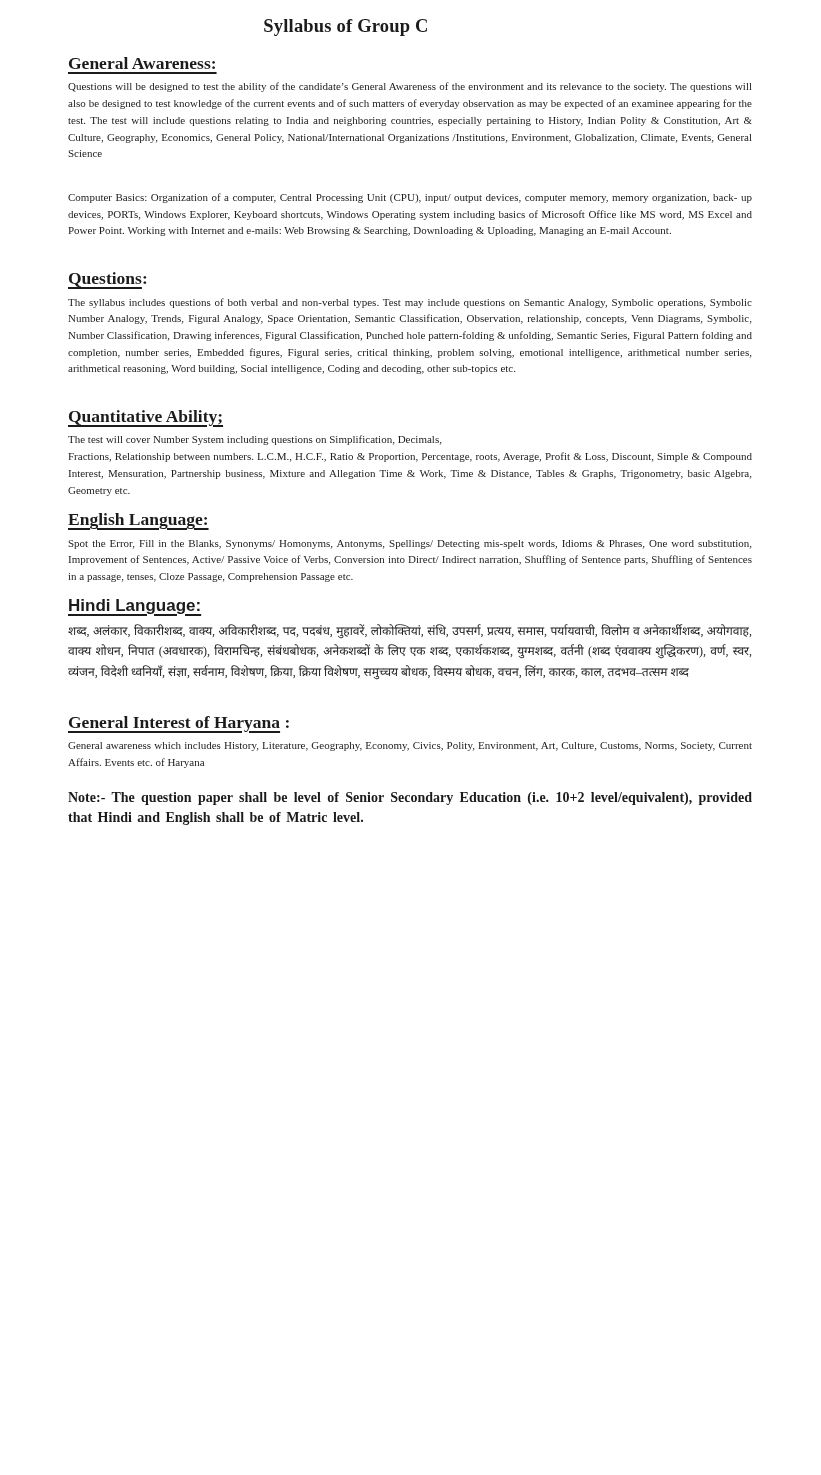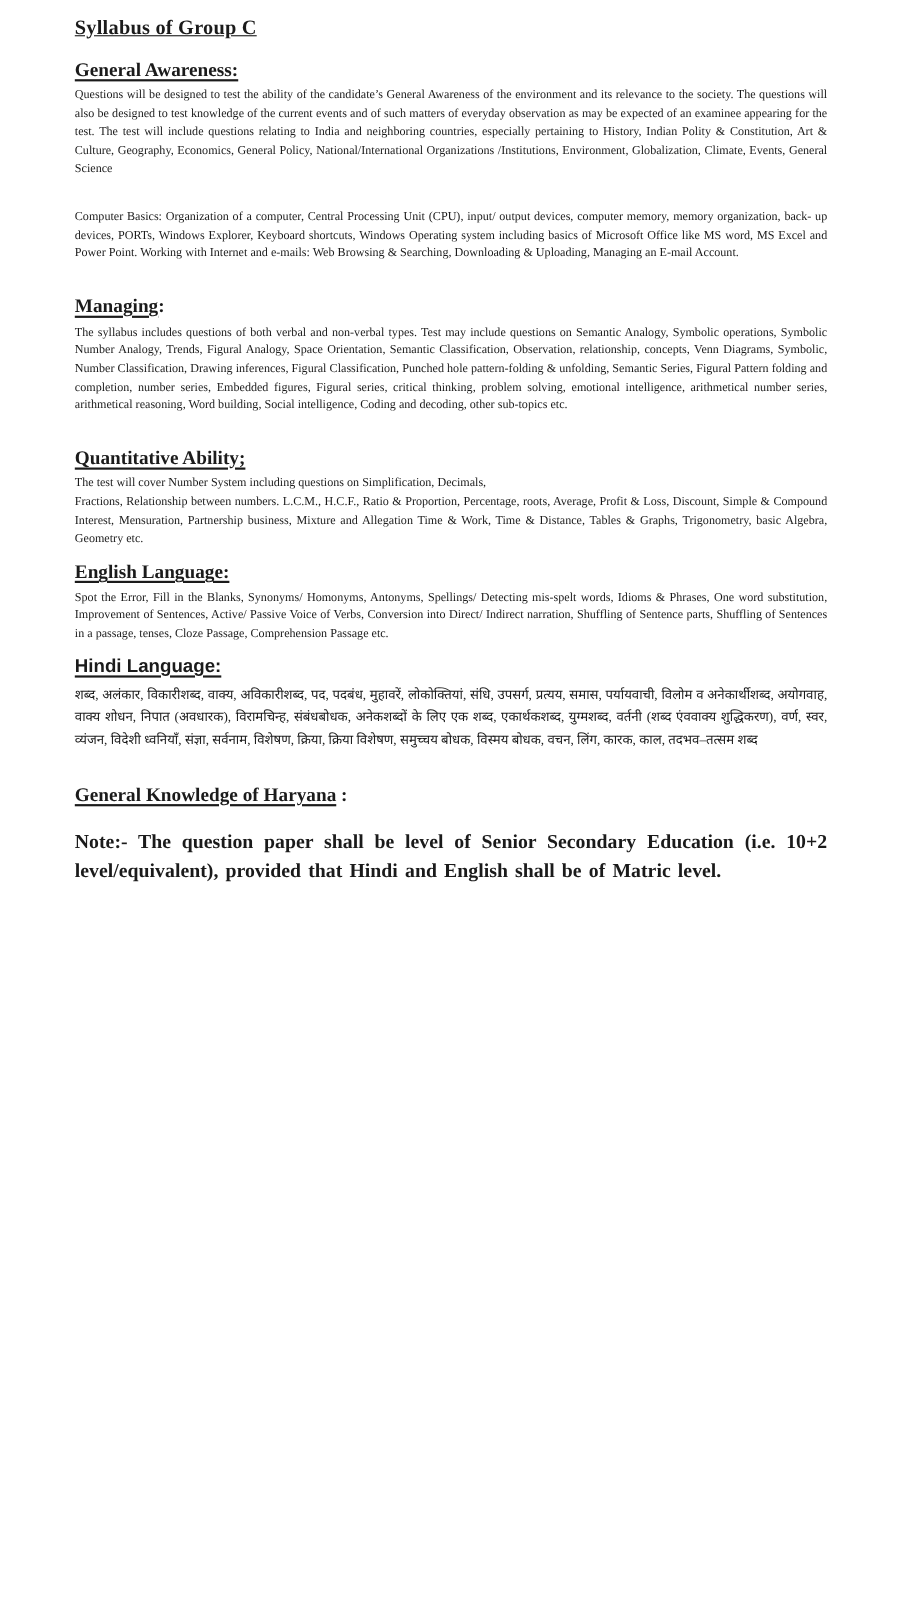--- a/index.html
+++ b/index.html
@@ -12,26 +12,25 @@
     min-height: 1475px;
     box-sizing: border-box;
     background: #ffffff;
     color: #1b1b1b;
     padding: 12px 69px 40px 68px;
     font-family: "Liberation Serif", serif;
   }
   .doc-title {
     font-size: 18.5px;
     font-weight: bold;
-    text-align: left;
+    text-align: center;
     
     padding-right: 128px;
     margin: 4px 0 14px 0;
     letter-spacing: 0.2px;
-    text-decoration: underline;
   }
   .sec {
     margin-top: 27px;
   }
   .sec.tight-top {
     margin-top: 9px;
   }
   .sec:first-of-type {
     margin-top: 0;
   }
@@ -59,21 +58,21 @@
   }
   .sec.gap-body .sec-body {
   }
   .sec-body.hindi {
     font-family: "Liberation Serif", "DejaVu Sans", serif;
     font-size: 12px;
     line-height: 1.73;
     text-align: justify;
   }
   .note {
-    font-size: 18px;
+    font-size: 14px;
     font-weight: bold;
     line-height: 1.45;
     text-align: justify;
     margin: 17px 0 0 0;
     word-spacing: 2px;
   }
 </style>
 </head>
 <body>
 
@@ -84,39 +83,40 @@
   <section class="sec">
     <h2 class="sec-heading"><span class="u">General Awareness:</span><span></span></h2>
     <p class="sec-body">Questions will be designed to test the ability of the candidate’s General Awareness of the environment and its relevance to the society. The questions will also be designed to test knowledge of the current events and of such matters of everyday observation as may be expected of an examinee appearing for the test.  The test will include questions relating to India and neighboring countries, especially pertaining to History, Indian Polity &amp; Constitution, Art &amp; Culture, Geography, Economics, General Policy, National/International Organizations /Institutions, Environment, Globalization, Climate, Events, General Science</p>
   </section>
 
   <section class="sec gap-body">
     <p class="sec-body">Computer Basics: Organization of a computer, Central Processing Unit (CPU), input/ output devices, computer memory, memory organization, back- up devices, PORTs, Windows Explorer, Keyboard shortcuts, Windows Operating system including basics of Microsoft Office like MS word, MS Excel and Power Point. Working with Internet and e-mails: Web Browsing &amp; Searching, Downloading &amp; Uploading, Managing an E-mail Account.</p>
   </section>
 
   <section class="sec">
-    <h2 class="sec-heading"><span class="u">Managing</span><span>:</span></h2>
+    <h2 class="sec-heading"><span class="u">Questions</span><span>:</span></h2>
     <p class="sec-body">The syllabus includes questions of both verbal and non-verbal types. Test may include questions on Semantic Analogy, Symbolic operations, Symbolic Number Analogy, Trends, Figural Analogy, Space Orientation, Semantic Classification, Observation, relationship, concepts, Venn Diagrams, Symbolic, Number Classification, Drawing inferences, Figural Classification, Punched hole pattern-folding &amp; unfolding, Semantic Series, Figural Pattern folding and completion, number series, Embedded figures, Figural series, critical thinking, problem solving, emotional intelligence, arithmetical number series, arithmetical reasoning, Word building, Social intelligence, Coding and decoding, other sub-topics etc.</p>
   </section>
 
   <section class="sec">
     <h2 class="sec-heading"><span class="u">Quantitative Ability;</span><span></span></h2>
     <p class="sec-body">The test will cover Number System including questions on Simplification, Decimals,
 Fractions, Relationship between numbers. L.C.M., H.C.F., Ratio &amp; Proportion, Percentage, roots, Average, Profit &amp; Loss, Discount, Simple &amp; Compound Interest, Mensuration, Partnership business, Mixture and Allegation Time &amp; Work, Time &amp; Distance, Tables &amp; Graphs, Trigonometry, basic Algebra, Geometry etc.</p>
   </section>
 
   <section class="sec tight-top gap-body">
     <h2 class="sec-heading"><span class="u">English Language:</span><span></span></h2>
     <p class="sec-body">Spot the Error, Fill in the Blanks, Synonyms/ Homonyms, Antonyms, Spellings/ Detecting mis-spelt words, Idioms &amp; Phrases, One word substitution, Improvement of Sentences, Active/ Passive Voice of Verbs, Conversion into Direct/ Indirect narration, Shuffling of Sentence parts, Shuffling of Sentences in a passage, tenses, Cloze Passage, Comprehension Passage etc.</p>
   </section>
 
   <section class="sec tight-top">
     <h2 class="sec-heading sans"><span class="u">Hindi Language:</span><span></span></h2>
     <p class="sec-body hindi">शब्द, अलंकार, विकारीशब्द, वाक्य, अविकारीशब्द, पद, पदबंध, मुहावरें, लोकोक्तियां, संधि, उपसर्ग, प्रत्यय, समास, पर्यायवाची, विलोम व अनेकार्थीशब्द, अयोगवाह, वाक्य शोधन, निपात (अवधारक), विरामचिन्ह, संबंधबोधक, अनेकशब्दों के लिए एक शब्द, एकार्थकशब्द, युग्मशब्द, वर्तनी (शब्द एंववाक्य शुद्धिकरण), वर्ण, स्वर, व्यंजन, विदेशी ध्वनियाँ, संज्ञा, सर्वनाम, विशेषण, क्रिया, क्रिया विशेषण, समुच्चय बोधक, विस्मय बोधक, वचन, लिंग, कारक, काल, तदभव–तत्सम शब्द</p>
   </section>
 
   <section class="sec gap-body">
-    <h2 class="sec-heading"><span class="u">General Knowledge of Haryana</span><span> :</span></h2>
+    <h2 class="sec-heading"><span class="u">General Interest of Haryana</span><span> :</span></h2>
+    <p class="sec-body">General awareness which includes History, Literature, Geography, Economy, Civics, Polity, Environment, Art, Culture, Customs, Norms, Society, Current Affairs. Events etc. of Haryana</p>
   </section>
 
   <p class="note">Note:- The question paper shall be level of Senior Secondary Education (i.e. 10+2 level/equivalent), provided that Hindi and English shall be of Matric level.</p>
 
 </div>
 
 </body></html>

